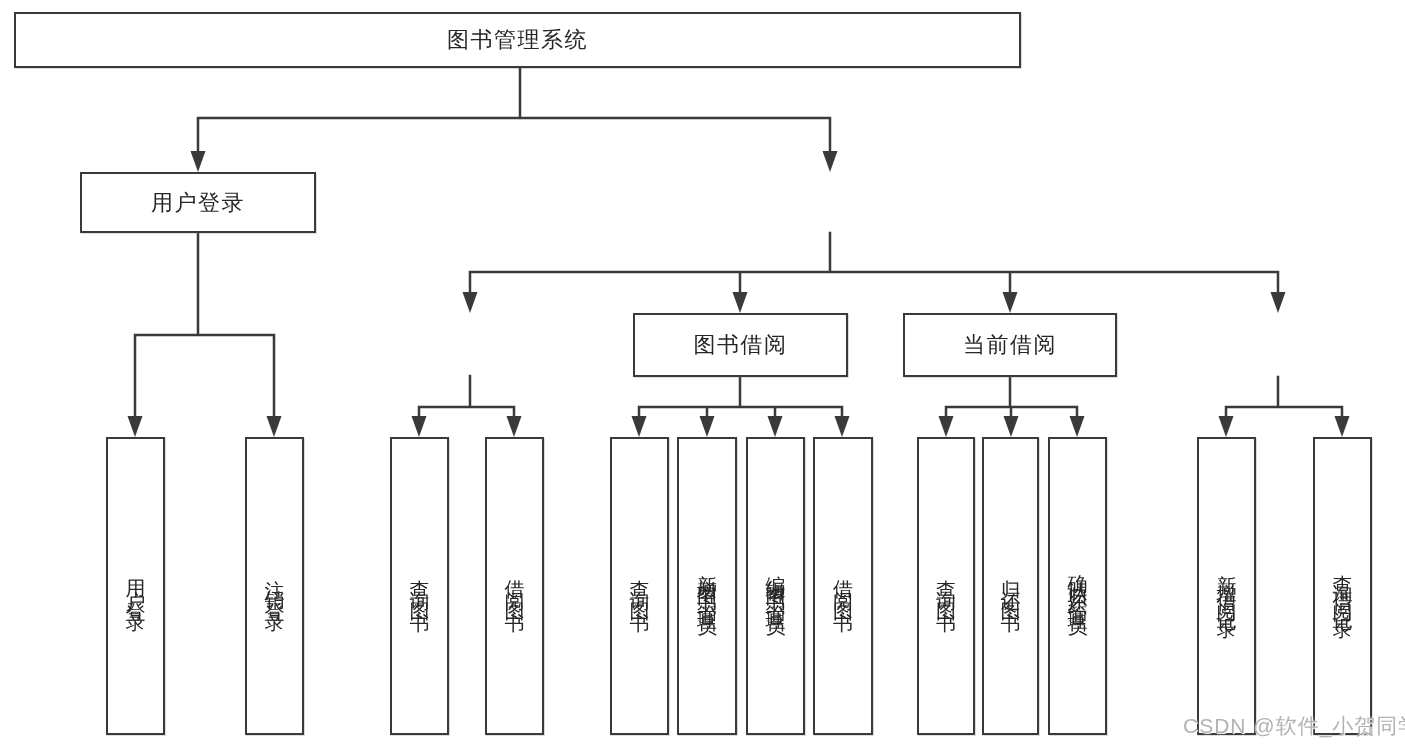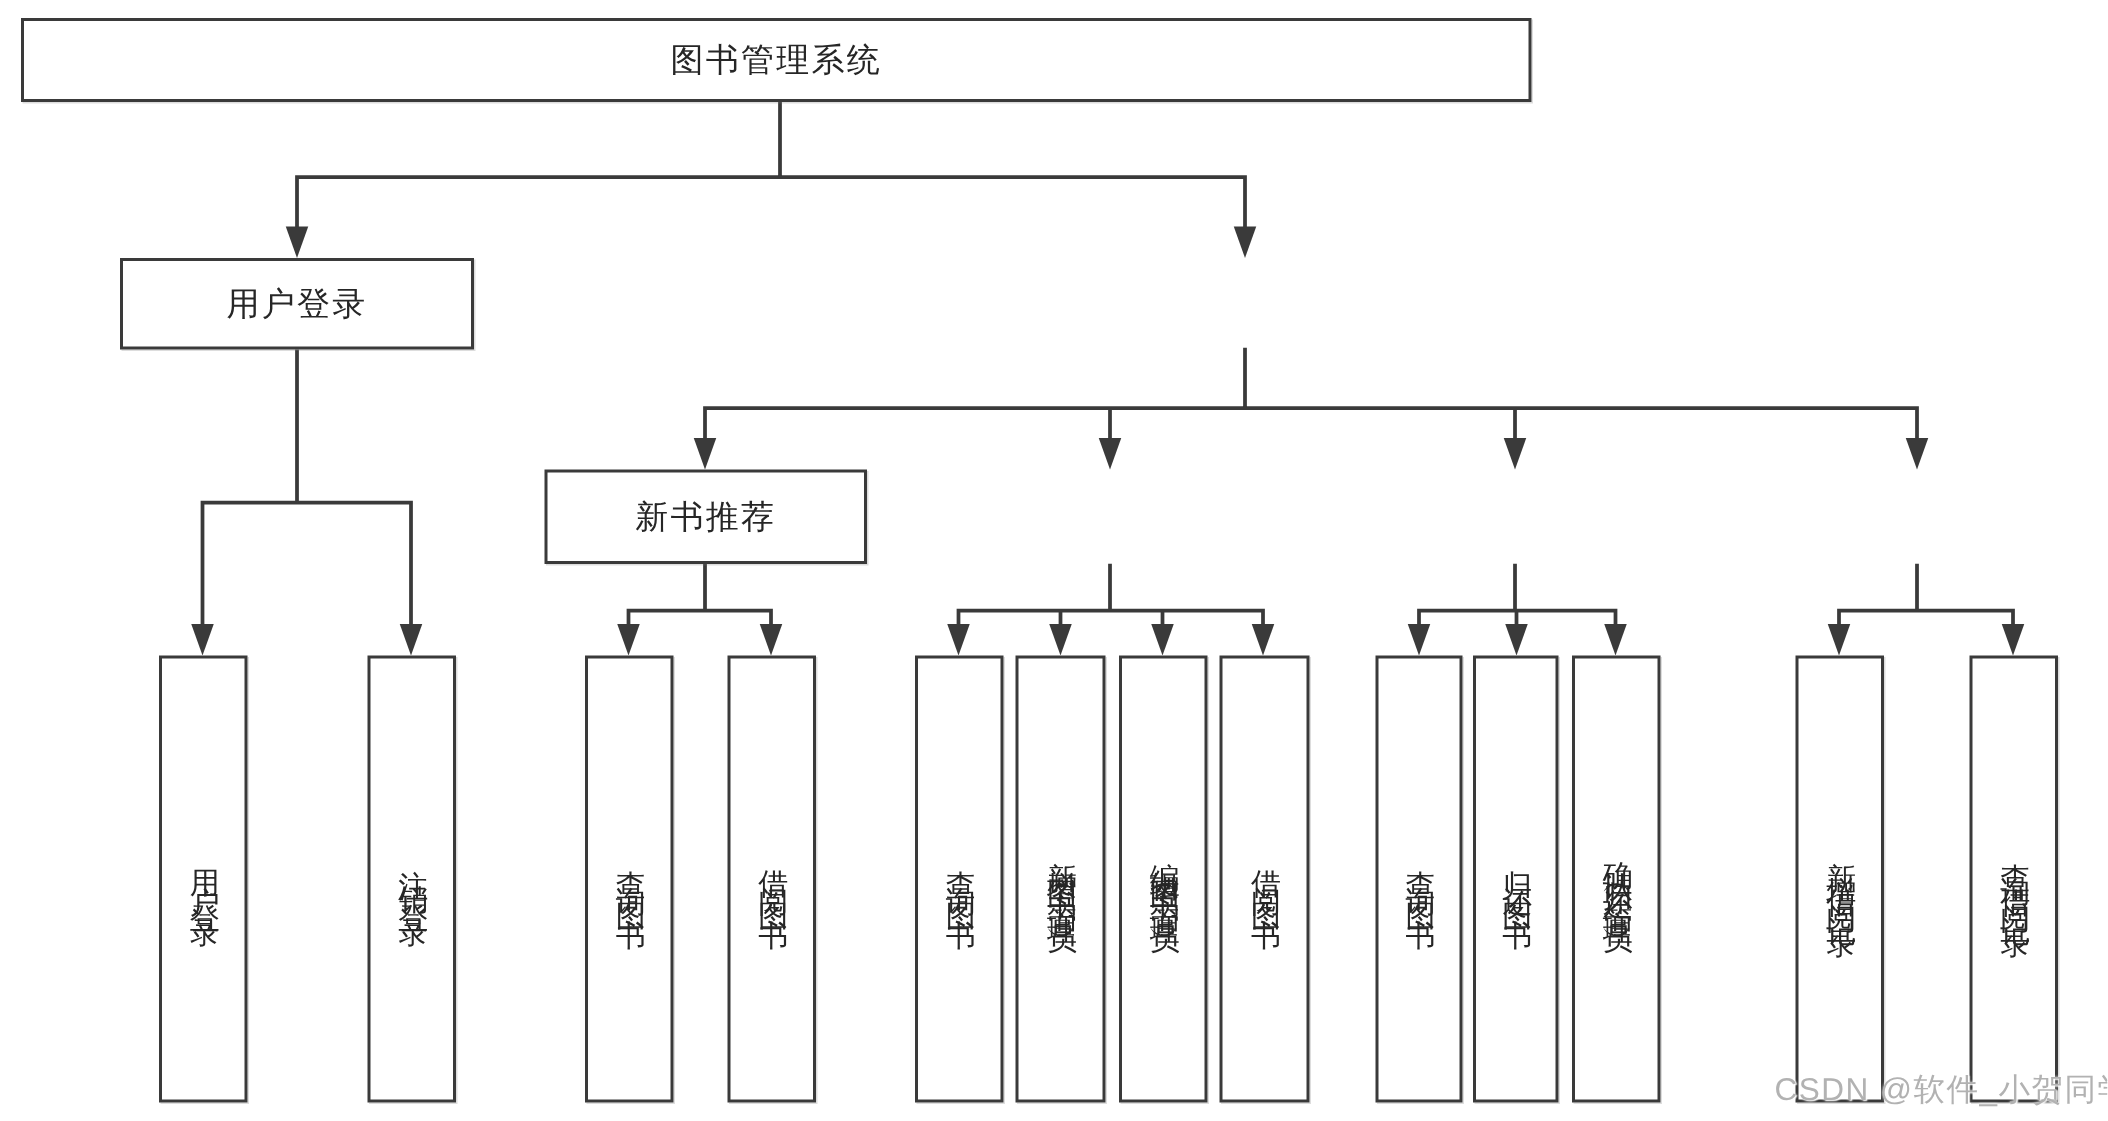--- a/index.html
+++ b/index.html
@@ -101,22 +101,25 @@
   </svg>
 
   <div class="node" style="left:14px;top:12px;width:1007px;height:56px">
     <span class="hlabel">图书管理系统</span>
   </div>
 
   <div class="node" style="left:80px;top:172px;width:236px;height:61px">
     <span class="hlabel">用户登录</span>
   </div>
 
-  <div class="node" style="left:363px;top:313px;width:215px;height:63px">
-    <span class="hlabel">新书推荐</span>
+  <div class="node" style="left:633px;top:313px;width:215px;height:64px">
+    <span class="hlabel">图书借阅</span>
+  </div>
+  <div class="node" style="left:903px;top:313px;width:214px;height:64px">
+    <span class="hlabel">当前借阅</span>
   </div>
 
   <div class="node" style="left:106px;top:437px;width:59px;height:298px">
     <span class="vlabel">用户登录</span>
   </div>
   <div class="node" style="left:245px;top:437px;width:59px;height:298px">
     <span class="vlabel">注销登录</span>
   </div>
 
   <div class="node" style="left:390px;top:437px;width:59px;height:298px">

